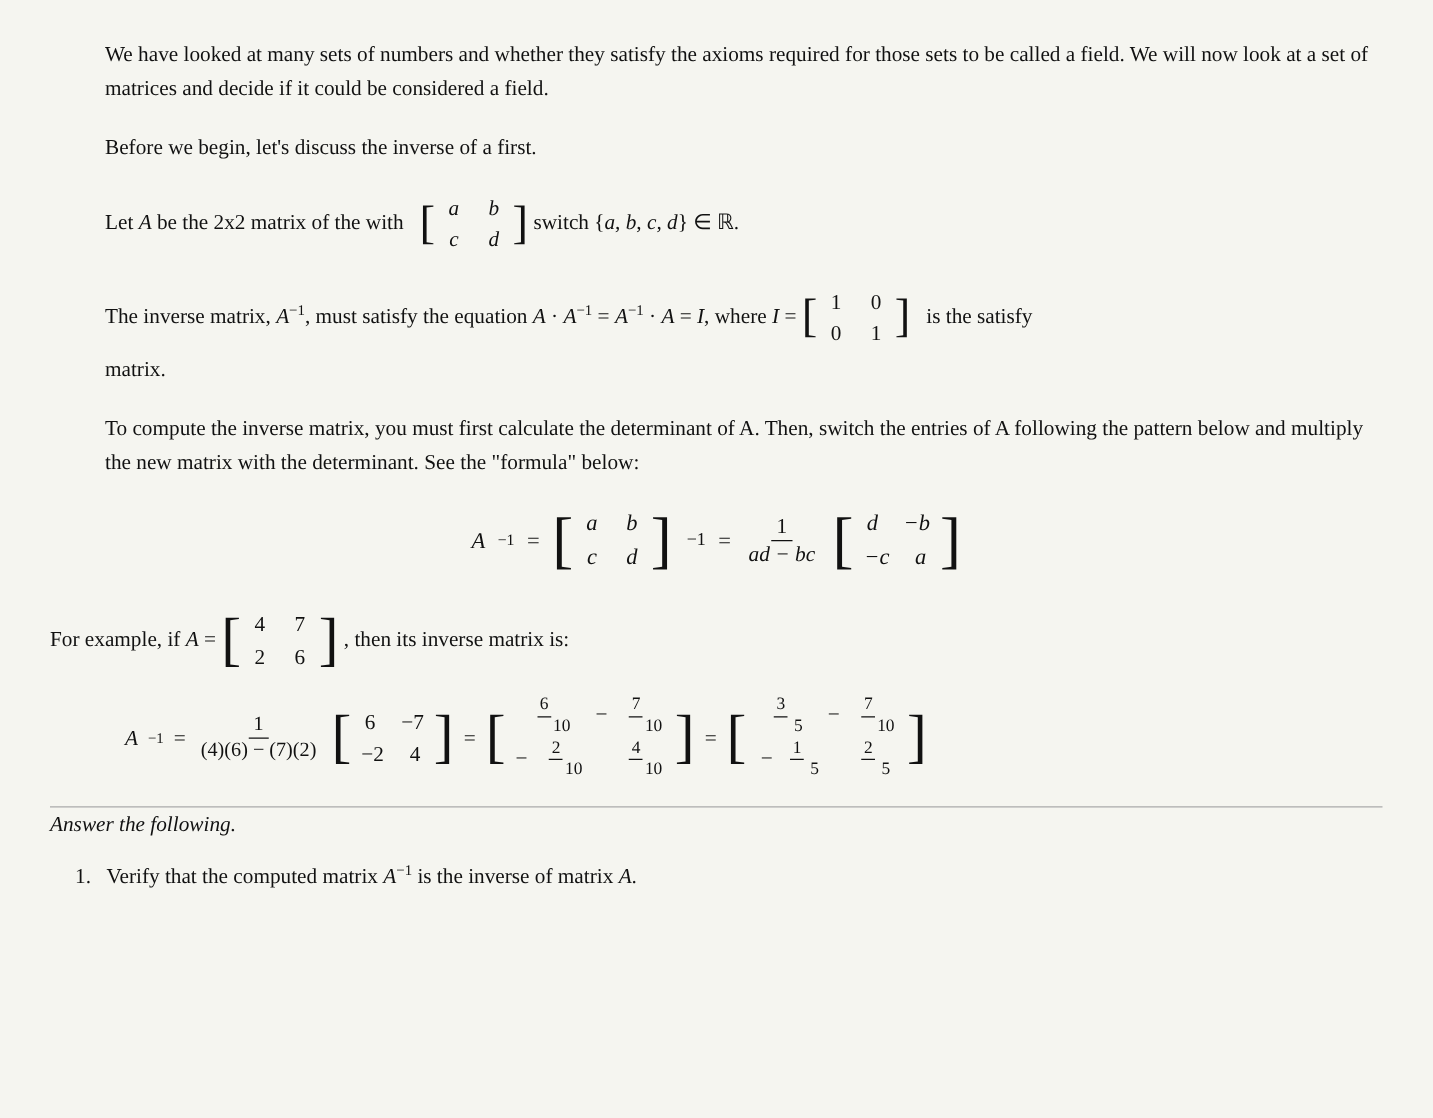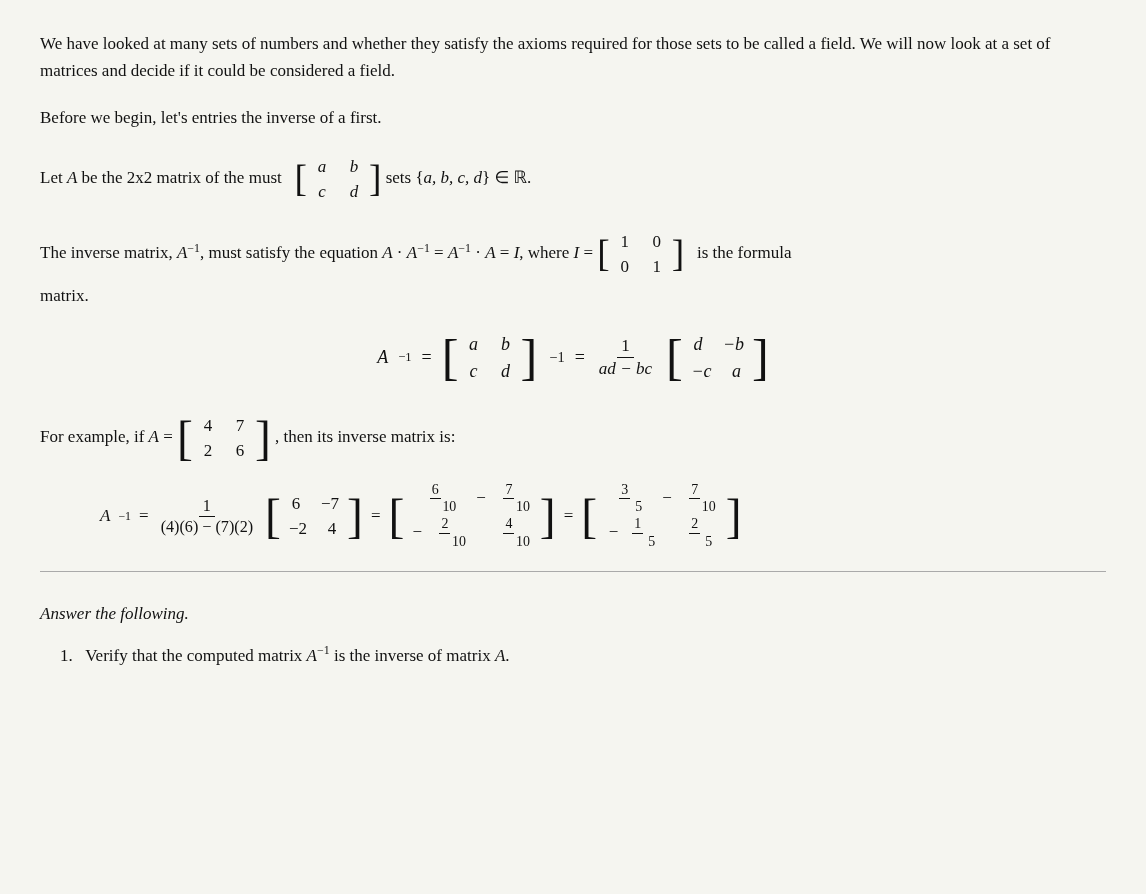--- a/index.html
+++ b/index.html
@@ -26,20 +26,21 @@
       margin-bottom: 18px;
     }
 
     .bold { font-weight: normal; }
     .italic { font-style: italic; }
 
     sup { font-size: 0.7em; vertical-align: super; }
 
     .section {
       margin-bottom: 20px;
+      margin-left: 44px;
     }
 
     
     .matrix-container {
       display: inline-flex;
       align-items: center;
       vertical-align: middle;
     }
 
     .matrix {
@@ -124,21 +125,21 @@
       align-items: center;
       gap: 8px;
       margin: 10px 0 10px 60px;
       font-size: 17px;
       flex-wrap: wrap;
     }
 
     .answer-section {
       border-top: 1px solid #aaa;
       margin-top: 10px;
-      padding-top: 28px;
+      padding-top: 0;
     }
 
     .answer-italic {
       font-style: italic;
       margin-bottom: 14px;
     }
 
     .numbered-item {
       margin-left: 20px;
       margin-bottom: 4px;
@@ -162,44 +163,44 @@
 <body>
 
 <div class="page-content">
 
   <div class="section intro-para">
     <p>We have looked at many sets of numbers and whether they satisfy the axioms required for those sets to be called a field.  We will now look at a set of matrices and decide if it could be considered a field.</p>
   </div>
 
   <div class="section">
     <p>
-      <span>Before we begin, let's entries the </span><span class="bold">inverse</span><span> of a first.</span>
+      <span>Before we begin, let's discuss the </span><span class="bold">inverse</span><span> of a first.</span>
     </p>
   </div>
 
   <div class="section">
     <p>
-      <span>Let </span><span class="italic">A</span><span> be the 2x2 matrix of the must</span>
+      <span>Let </span><span class="italic">A</span><span> be the 2x2 matrix of the with</span>
       &nbsp;
       
       <span class="matrix-container">
         <span class="bracket-medium">[</span>
         <span class="matrix">
           <span class="matrix-row">
             <span class="matrix-cell italic">a</span>
             <span class="matrix-cell italic">b</span>
           </span>
           <span class="matrix-row">
             <span class="matrix-cell italic">c</span>
             <span class="matrix-cell italic">d</span>
           </span>
         </span>
         <span class="bracket-medium">]</span>
       </span>
-      <span> sets {</span><span class="italic">a, b, c, d</span><span>} ∈ ℝ.</span>
+      <span> switch {</span><span class="italic">a, b, c, d</span><span>} ∈ ℝ.</span>
     </p>
   </div>
 
   <div class="section">
     <p>
       The inverse matrix, <span class="italic">A</span><sup>−1</sup>, must satisfy the equation <span class="italic">A</span> · <span class="italic">A</span><sup>−1</sup> = <span class="italic">A</span><sup>−1</sup> · <span class="italic">A</span> = <span class="italic">I</span>, where <span class="italic">I</span> =
       <span class="matrix-container">
         <span class="bracket-medium">[</span>
         <span class="matrix">
           <span class="matrix-row">
@@ -207,25 +208,28 @@
             <span class="matrix-cell">0</span>
           </span>
           <span class="matrix-row">
             <span class="matrix-cell">0</span>
             <span class="matrix-cell">1</span>
           </span>
         </span>
         <span class="bracket-medium">]</span>
       </span>
       &nbsp;
-      <span>is the formula</span><br>
+      <span>is the satisfy</span><br>
       matrix.
     </p>
   </div>
 
+  <div class="section">
+    <p>To compute the inverse matrix, you must first calculate the determinant of A. Then, switch the entries of A following the pattern below and multiply the new matrix with the determinant. See the "formula" below:</p>
+  </div>
 
   <div class="formula-block">
     <div class="formula-line">
 
       <span style="font-style:italic;">A</span>
         <sup>−1</sup>
       <span>=</span>
 
       <span class="matrix-container">
         <span class="bracket-tall">[</span>

